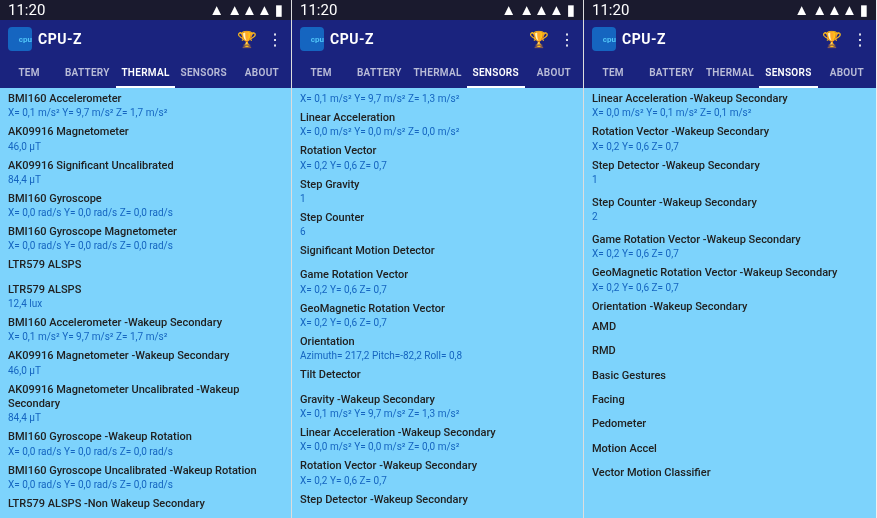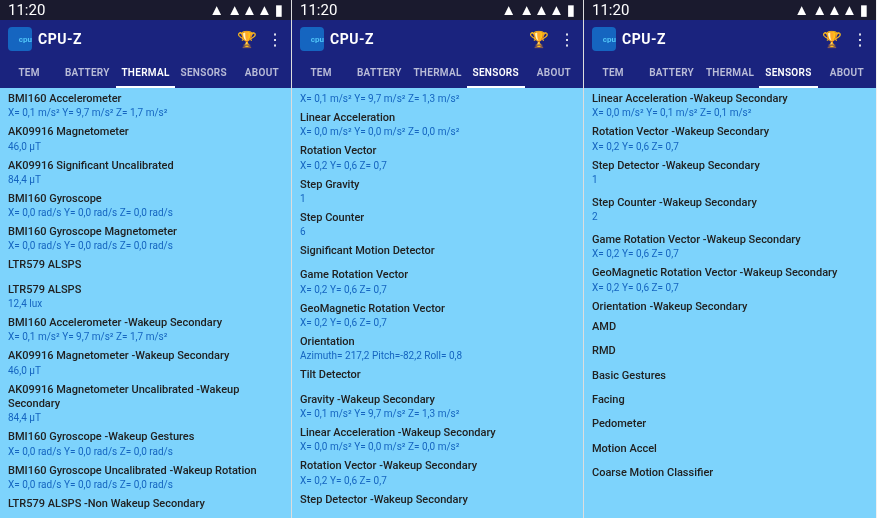--- a/index.html
+++ b/index.html
@@ -201,21 +201,21 @@
         </div>
         <div class="sensor-item">
           <div class="sensor-name">AK09916 Magnetometer -Wakeup Secondary</div>
           <div class="sensor-value">46,0 µT</div>
         </div>
         <div class="sensor-item">
           <div class="sensor-name">AK09916 Magnetometer Uncalibrated -Wakeup Secondary</div>
           <div class="sensor-value">84,4 µT</div>
         </div>
         <div class="sensor-item">
-          <div class="sensor-name">BMI160 Gyroscope -Wakeup Gestures</div>
+          <div class="sensor-name">BMI160 Gyroscope -Wakeup Rotation</div>
           <div class="sensor-value">X= 0,0 rad/s  Y= 0,0 rad/s  Z= 0,0 rad/s</div>
         </div>
         <div class="sensor-item">
           <div class="sensor-name">BMI160 Gyroscope Uncalibrated -Wakeup Rotation</div>
           <div class="sensor-value">X= 0,0 rad/s  Y= 0,0 rad/s  Z= 0,0 rad/s</div>
         </div>
         <div class="sensor-item">
           <div class="sensor-name">LTR579 ALSPS -Non Wakeup Secondary</div>
         </div>
         <div class="sensor-item">
@@ -380,17 +380,17 @@
         <div style="height: 4px;"></div>
         <div class="sensor-item">
           <div class="sensor-name">Pedometer</div>
         </div>
         <div style="height: 4px;"></div>
         <div class="sensor-item">
           <div class="sensor-name">Motion Accel</div>
         </div>
         <div style="height: 4px;"></div>
         <div class="sensor-item">
-          <div class="sensor-name">Coarse Motion Classifier</div>
+          <div class="sensor-name">Vector Motion Classifier</div>
         </div>
       </div>
     </div>
   </div>
 
 </body></html>

